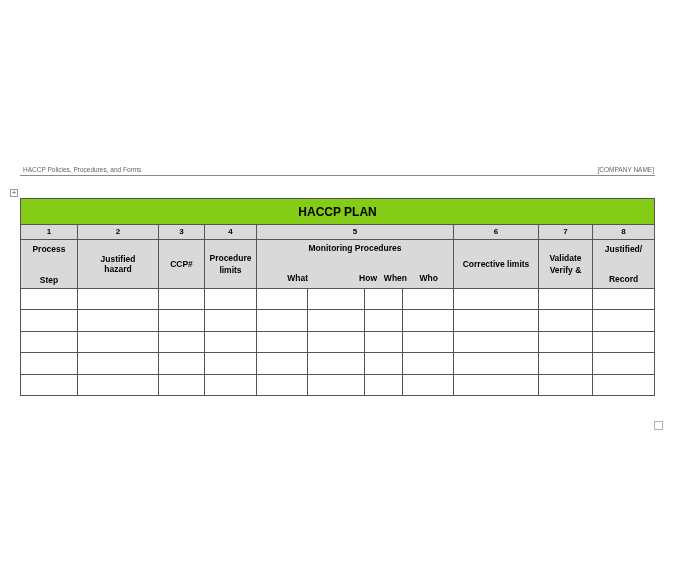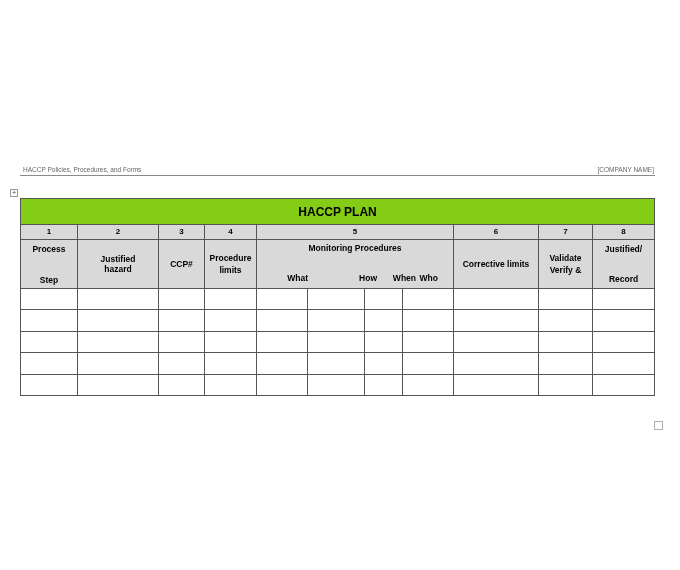--- a/index.html
+++ b/index.html
@@ -94,21 +94,21 @@
     <td>CCP#</td>
     <td>
       <div>Procedure</div>
       <div>limits</div>
     </td>
     <td colspan="4" class="mon">
       <div class="mon-title">Monitoring Procedures</div>
       <div class="mon-subs">
         <span style="left:0;width:51px">What</span>
         <span style="left:63px;width:57px">How</span>
-        <span style="left:113px;width:46px">When</span>
+        <span style="left:104px;width:46px">When</span>
         <span style="left:136px;width:45px">Who</span>
       </div>
     </td>
     <td>Corrective limits</td>
     <td>
       <div>Validate</div>
       <div>Verify &amp;</div>
     </td>
     <td>
       <div>Justified/</div>

